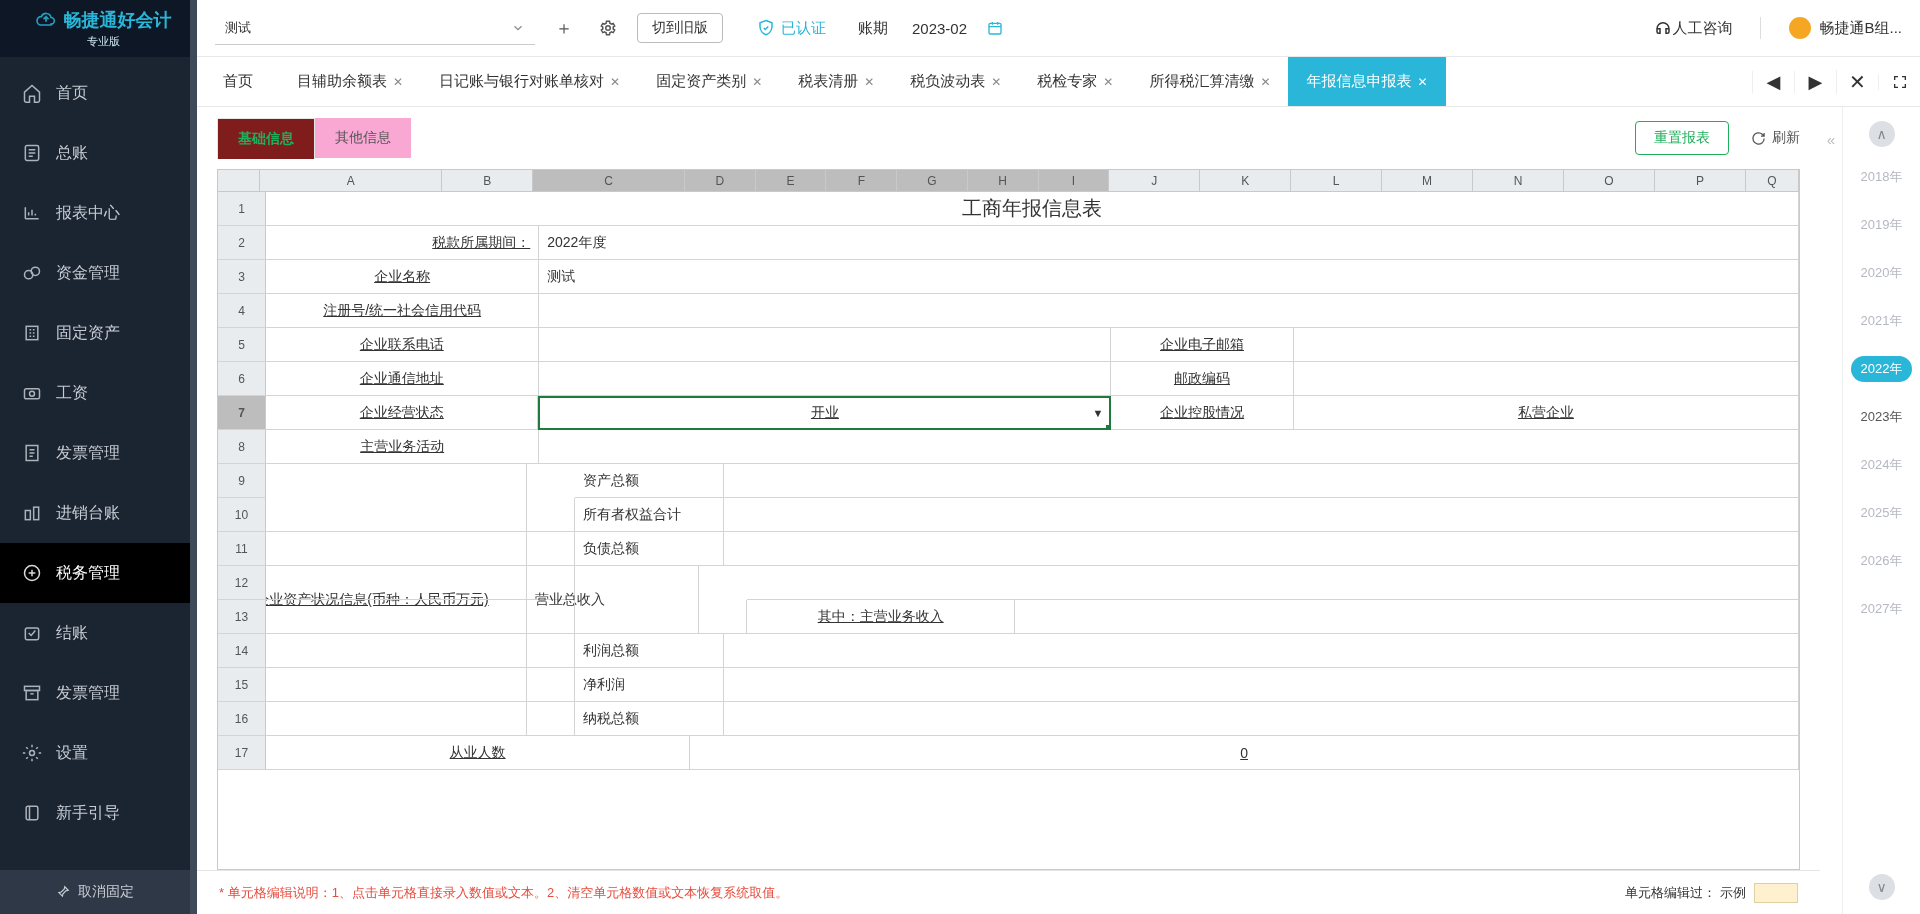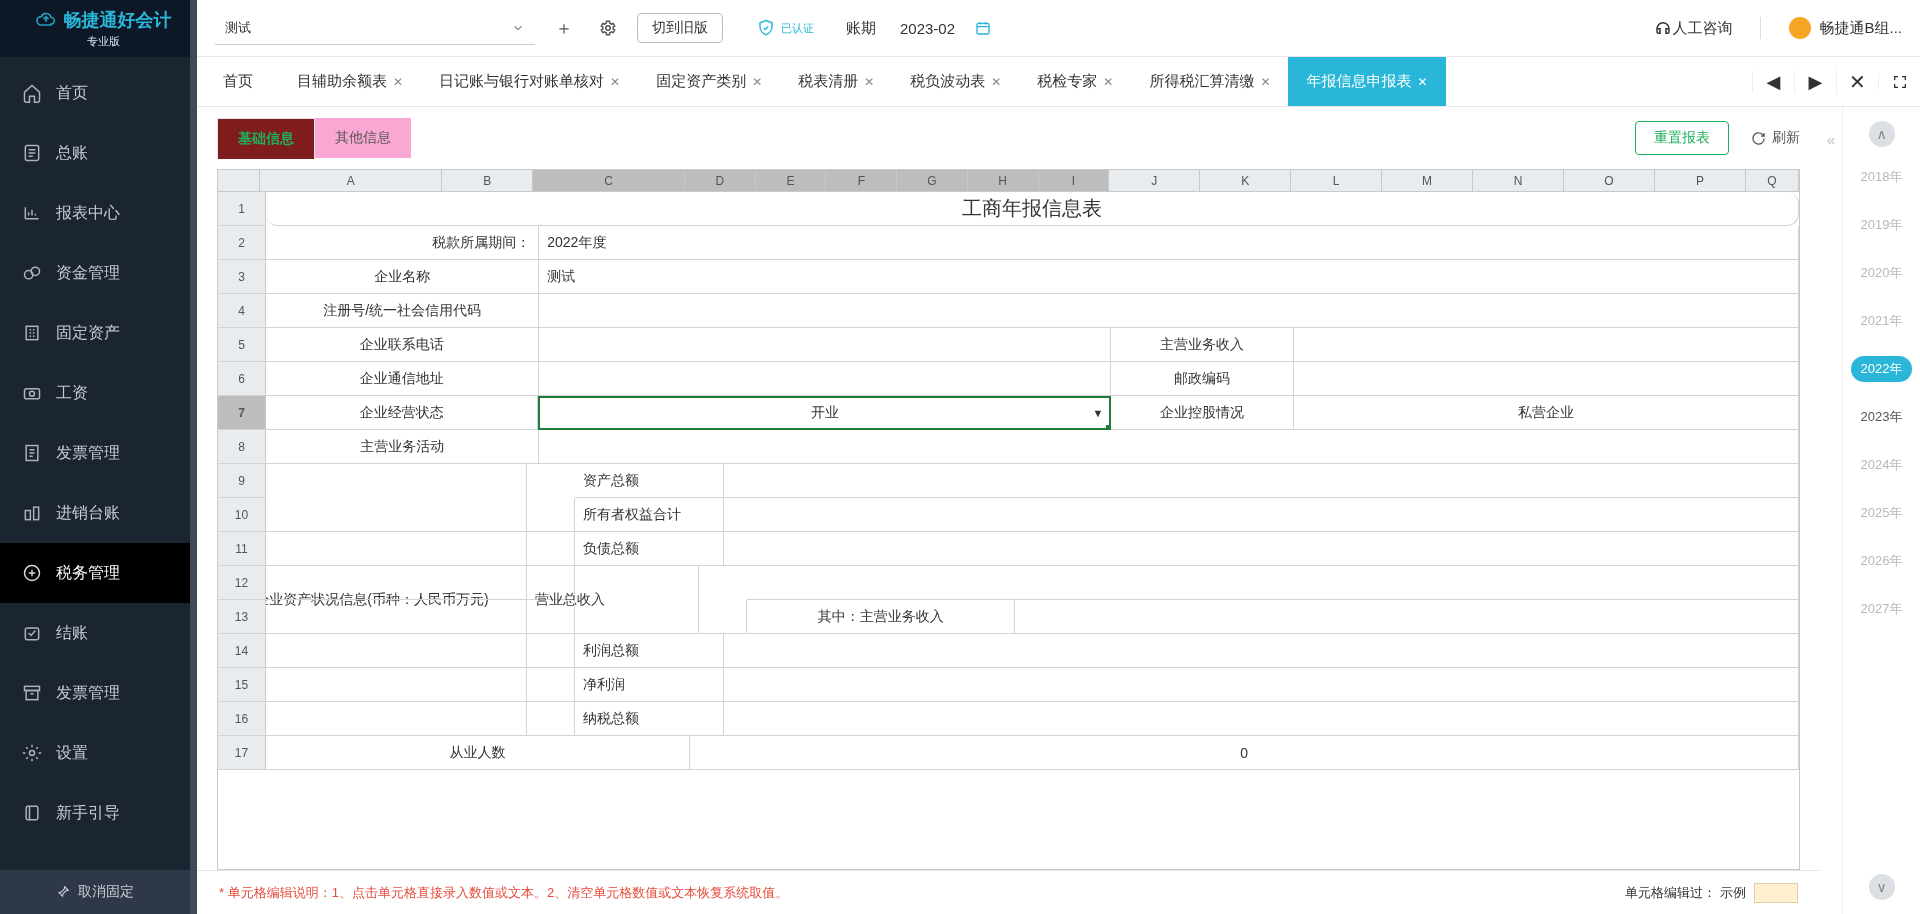--- a/index.html
+++ b/index.html
@@ -22,21 +22,21 @@
 .sidebar-scroll-track{position:absolute;right:0;top:0;bottom:0;width:7px;background:#3f4a59;border-radius:0;}
 
 
 .main { flex: 1; display: flex; flex-direction: column; min-width: 0; }
 
 
 .topbar { height: 57px; display: flex; align-items: center; padding: 0 18px; border-bottom: 1px solid #e8e8e8; gap: 14px; }
 .company-select { width: 320px; height: 34px; display:flex; align-items:center; justify-content:space-between; padding:0 10px; border-bottom:1px solid #ccc; cursor:pointer; color:#333;}
 .topbar-ic { width: 30px; height: 30px; display:flex; align-items:center; justify-content:center; color:#555; cursor:pointer; font-size:18px;}
 .oldver-btn { border:1px solid #bbb; border-radius:4px; padding:5px 14px; font-size:14px; cursor:pointer; }
-.verified { color:#29b6d8; display:flex; align-items:center; gap:6px; font-size:11px; margin-left:20px;}
+.verified { color:#29b6d8; display:flex; align-items:center; gap:6px; font-size:15px; margin-left:20px;}
 .period-label{font-size:15px;color:#333;margin-left:18px;}
 .period-val{font-size:15px;color:#333;margin-left:10px;}
 .topbar-spacer{flex:1;}
 .support{display:flex;align-items:center;font-size:15px;color:#333;cursor:pointer;}
 .divider-v{width:1px;height:22px;background:#ddd;margin:0 14px;}
 .user-area{display:flex;align-items:center;gap:8px;font-size:15px;color:#333;cursor:pointer;}
 .avatar-ic{width:22px;height:22px;background:#f5a623;border-radius:50%;}
 
 
 .tabstrip { height: 50px; display:flex; align-items:stretch; border-bottom:1px solid #e8e8e8;}
@@ -67,22 +67,22 @@
 .ch{border-right:1px solid #c9c9c9;display:flex;align-items:center;justify-content:center;}
 .ch.sel{background:#bdbdbd;}
 .grid-body{flex:1;overflow:auto;position:relative;}
 .grid-body::-webkit-scrollbar{height:14px;width:14px;}
 .grid-body::-webkit-scrollbar-thumb{background:#c5c5c5;border-radius:2px;}
 .grid-body::-webkit-scrollbar-track{background:#f1f1f1;}
 .row{display:flex;height:34px;}
 .rh{width:48px;background:#e8ecef;border-right:1px solid #c9c9c9;border-bottom:1px solid #d4d4d4;display:flex;align-items:center;justify-content:center;font-size:12px;color:#555;flex-shrink:0;}
 .rh.sel{background:#bdbdbd;font-weight:bold;}
 .cell{border-right:1px solid #d4d4d4;border-bottom:1px solid #d4d4d4;display:flex;align-items:center;padding:0 8px;font-size:14px;color:#333;overflow:hidden;white-space:nowrap;}
-.cell.center{justify-content:center;}
-.cell.title-cell{font-size:20px;justify-content:center;border-radius:12px;}
+.cell.center{justify-content:center;text-decoration:underline;}
+.cell.title-cell{font-size:20px;justify-content:center;}
 .sel-border{border:2px solid #1f7a3e !important;position:relative;}
 .sel-handle{position:absolute;right:-4px;bottom:-4px;width:7px;height:7px;background:#1f7a3e;}
 .dropdown-arrow{position:absolute;right:6px;font-size:11px;color:#333;}
 
 
 .footer-note{height:44px;border-top:1px solid #e5e5e5;display:flex;align-items:center;padding:0 22px;font-size:13px;}
 .note-red{color:#e74c3c;}
 .foot-spacer{flex:1;}
 .legend-box{width:44px;height:20px;background:#fff1d0;border:1px solid #e0cfa0;margin-left:8px;}
 
@@ -361,21 +361,21 @@
                 </div>
                 <div class="row">
                   <div class="rh">4</div>
                   <div class="cell center" style="width:309px">注册号/统一社会信用代码</div>
                   <div class="cell" style="width:1433px"></div>
                 </div>
                 <div class="row">
                   <div class="rh">5</div>
                   <div class="cell center" style="width:309px">企业联系电话</div>
                   <div class="cell" style="width:652px"></div>
-                  <div class="cell center" style="width:206px">主营业务收入</div>
+                  <div class="cell center" style="width:206px">企业电子邮箱</div>
                   <div class="cell" style="width:575px"></div>
                 </div>
                 <div class="row">
                   <div class="rh">6</div>
                   <div class="cell center" style="width:309px">企业通信地址</div>
                   <div class="cell" style="width:652px"></div>
                   <div class="cell center" style="width:206px">邮政编码</div>
                   <div class="cell" style="width:575px"></div>
                 </div>
                 <div class="row">

